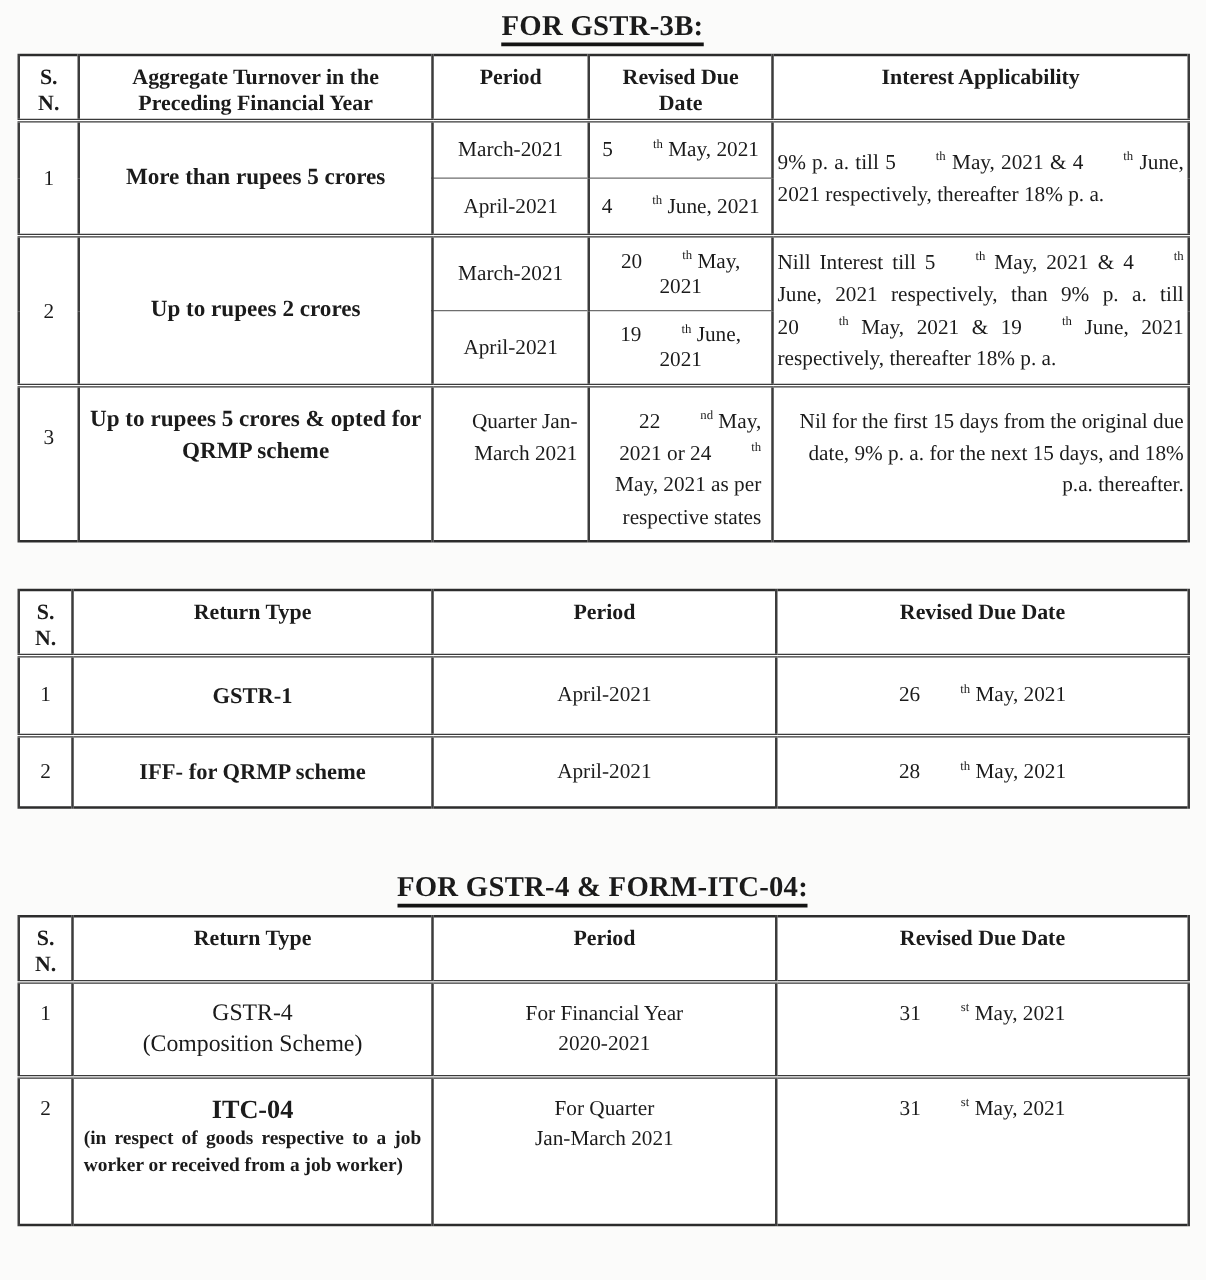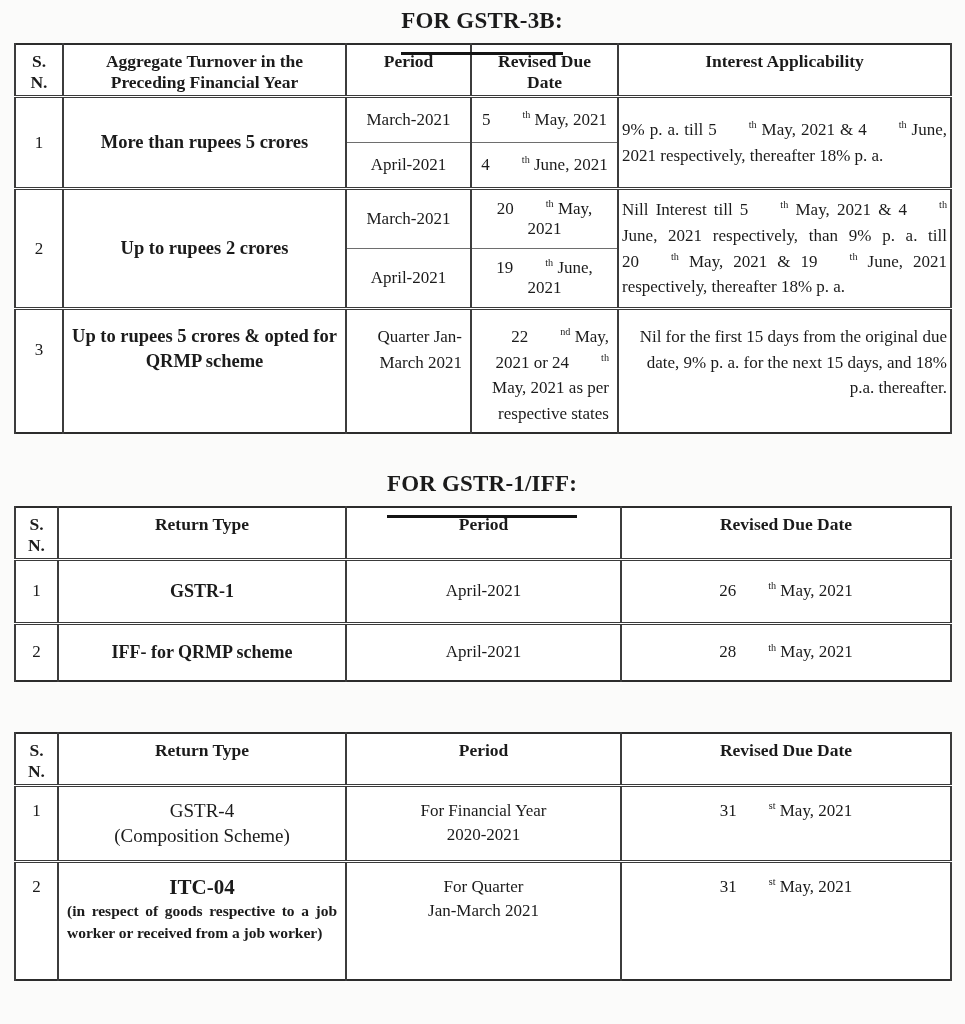--- a/index.html
+++ b/index.html
@@ -15,21 +15,21 @@
 
   .tbl-title {
     text-align: center;
     font-size: 23px;
     font-weight: bold;
     margin: 0 0 9px 0;
     letter-spacing: .2px;
   }
   .tbl-title .underlined {
     border-bottom: 3px solid #141414;
-    padding-bottom: 19px;
+    padding-bottom: 1px;
   }
 
   table {
     border-collapse: collapse;
     width: 936px;
     table-layout: fixed;
     background: #fff;
     border: 2.5px solid #2c2c2c;
   }
   td, th {
@@ -148,23 +148,20 @@
           <td class="due">22<sup>nd</sup> May, 2021 or 24<sup>th</sup> May, 2021 as per respective states</td>
           <td class="int">Nil for the first 15 days from the original due date, 9% p. a. for the next 15 days, and 18% p.a. thereafter.</td>
         </tr>
       </tbody>
     </table>
   </section>
 
   <div class="gap1"></div>
 
   <section>
-    <h2 class="tbl-title">
-      <span class="underlined">FOR GSTR-1/IFF:</span>
-    </h2>
     <table class="t2">
       <colgroup>
         <col style="width:43px">
           <col style="width:288px">
           <col style="width:275px">
           <col style="width:330px">
       </colgroup>
       <tbody>
         <tr>
           <th class="sn-head">S.
@@ -185,20 +182,23 @@
           <td class="per">April-2021</td>
           <td class="due">28<sup>th</sup> May, 2021</td>
         </tr>
       </tbody>
     </table>
   </section>
 
   <div class="gap2"></div>
 
   <section>
+    <h2 class="tbl-title">
+      <span class="underlined">FOR GSTR-4 &amp; FORM-ITC-04:</span>
+    </h2>
     <table class="t3">
       <colgroup>
         <col style="width:43px">
           <col style="width:288px">
           <col style="width:275px">
           <col style="width:330px">
       </colgroup>
       <tbody>
         <tr>
           <th class="sn-head">S.

